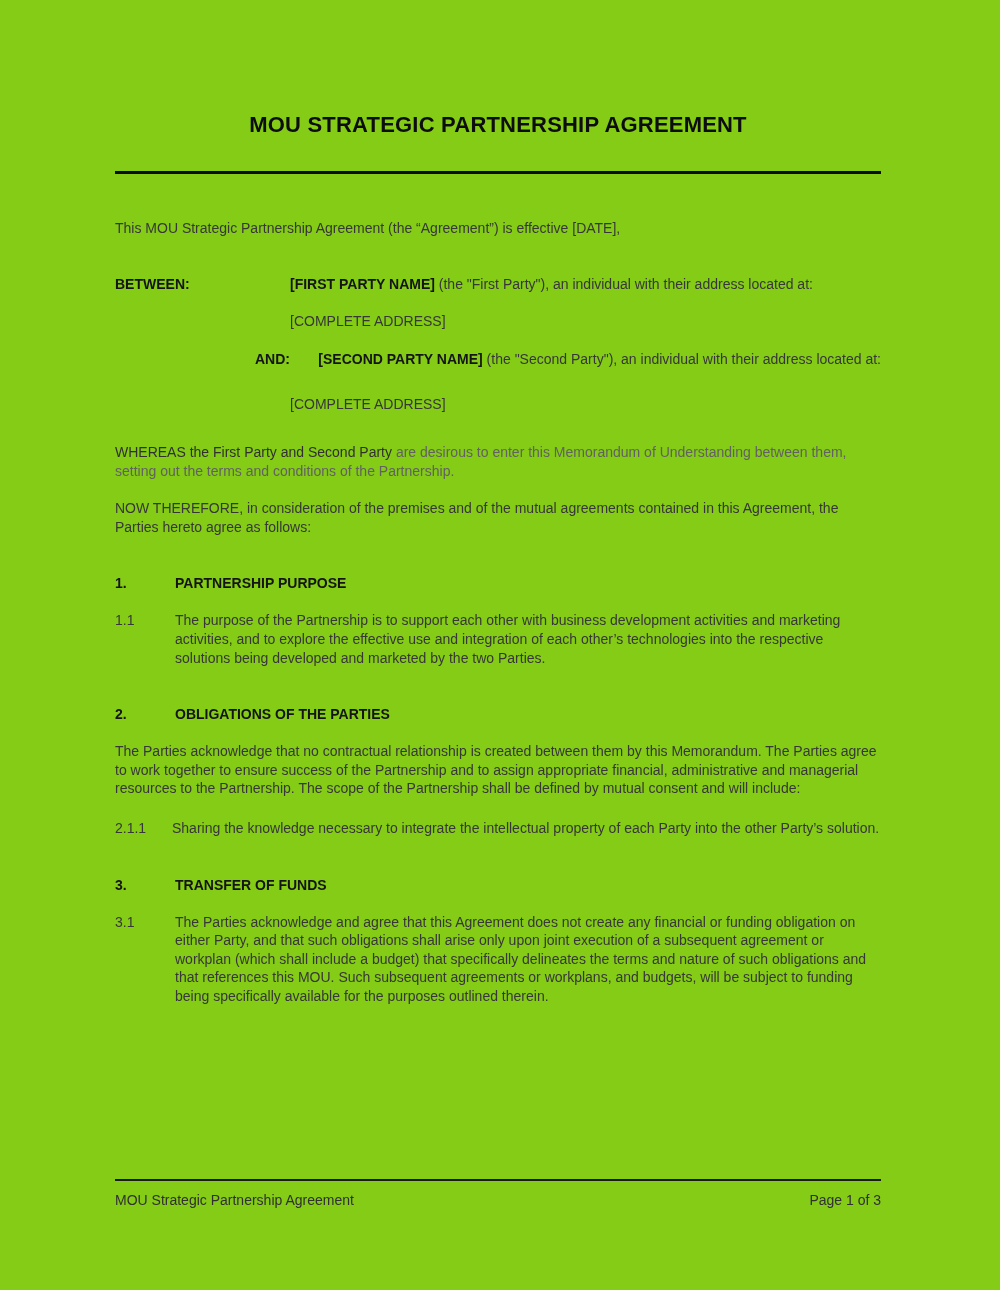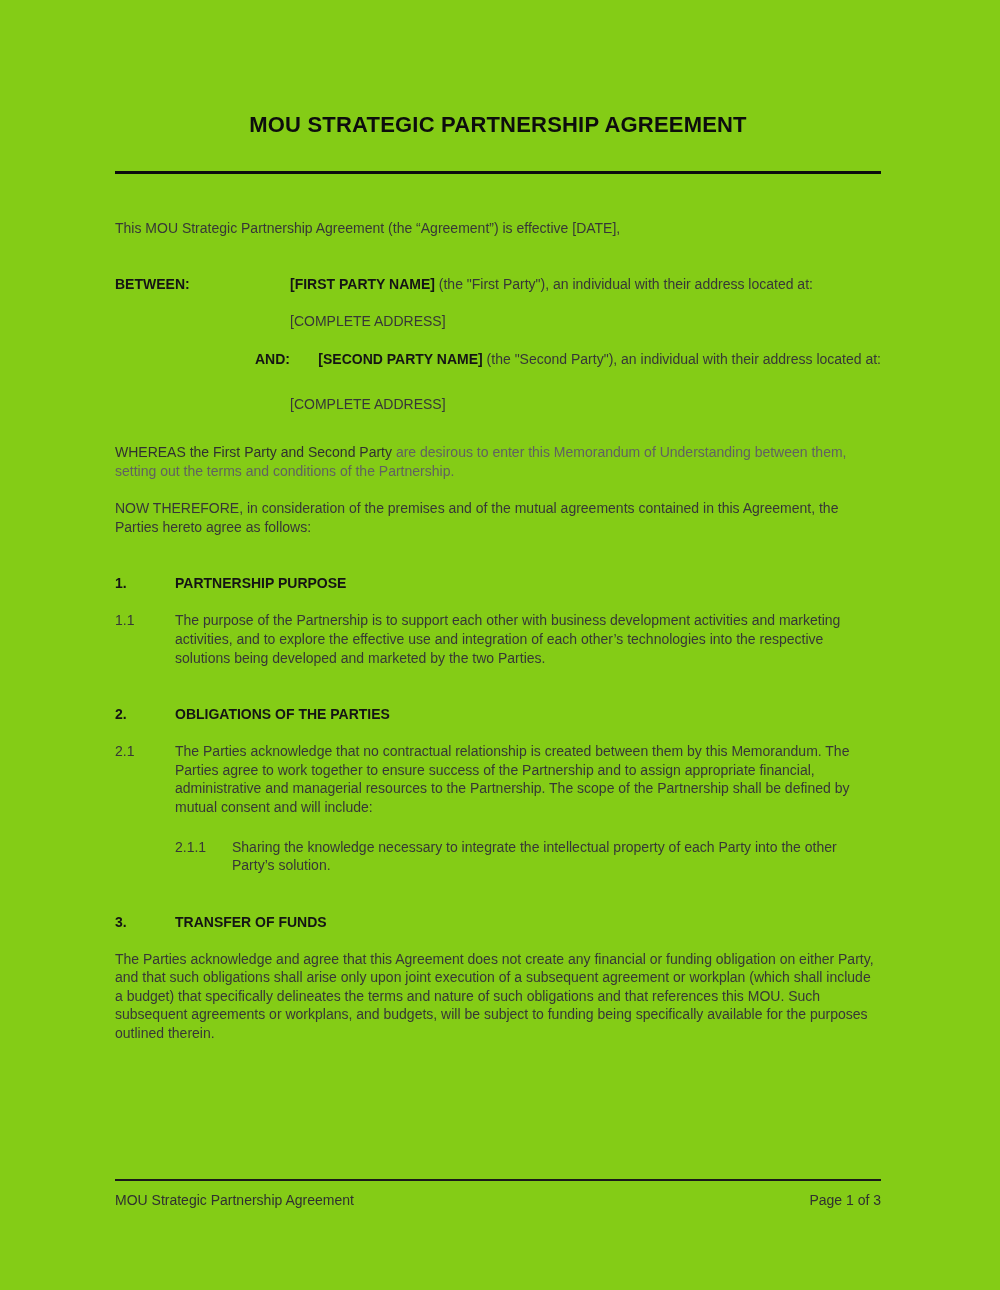--- a/index.html
+++ b/index.html
@@ -119,35 +119,35 @@
     <div class="clause gap-big">
       <span class="clause-number">1.1</span>
       <span class="clause-body">The purpose of the Partnership is to support each other with business development activities and marketing activities, and to explore the effective use and integration of each other’s technologies into the respective solutions being developed and marketed by the two Parties.</span>
     </div>
 
     <div class="section-heading">
       <span class="section-number">2.</span>
       <span class="section-title">OBLIGATIONS OF THE PARTIES</span>
     </div>
     <div class="clause">
-      <span class="clause-number">2.1</span>
       <span class="clause-body">
         <span>The Parties acknowledge that no contractual relationship is created between them by this Memorandum. The Parties agree to work together to ensure success of the Partnership and to assign appropriate financial, administrative and managerial resources to the Partnership. The scope of the Partnership shall be defined by mutual consent and will include:</span>
         <span class="subclause sc-1">
           <span class="subclause-number">2.1.1</span>
           <span class="subclause-text">Sharing the knowledge necessary to integrate the intellectual property of each Party into the other Party’s solution.</span>
         </span>
       </span>
     </div>
 
     <div class="section-heading">
       <span class="section-number">3.</span>
       <span class="section-title">TRANSFER OF FUNDS</span>
     </div>
     <div class="clause">
+      <span class="clause-number">3.1</span>
       <span class="clause-body">The Parties acknowledge and agree that this Agreement does not create any financial or funding obligation on either Party, and that such obligations shall arise only upon joint execution of a subsequent agreement or workplan (which shall include a budget) that specifically delineates the terms and nature of such obligations and that references this MOU. Such subsequent agreements or workplans, and budgets, will be subject to funding being specifically available for the purposes outlined therein.</span>
     </div>
 
   </div>
 
   <div class="footer">
     <span>MOU Strategic Partnership Agreement</span>
     <span>Page 1 of 3</span>
   </div>
 </div>

